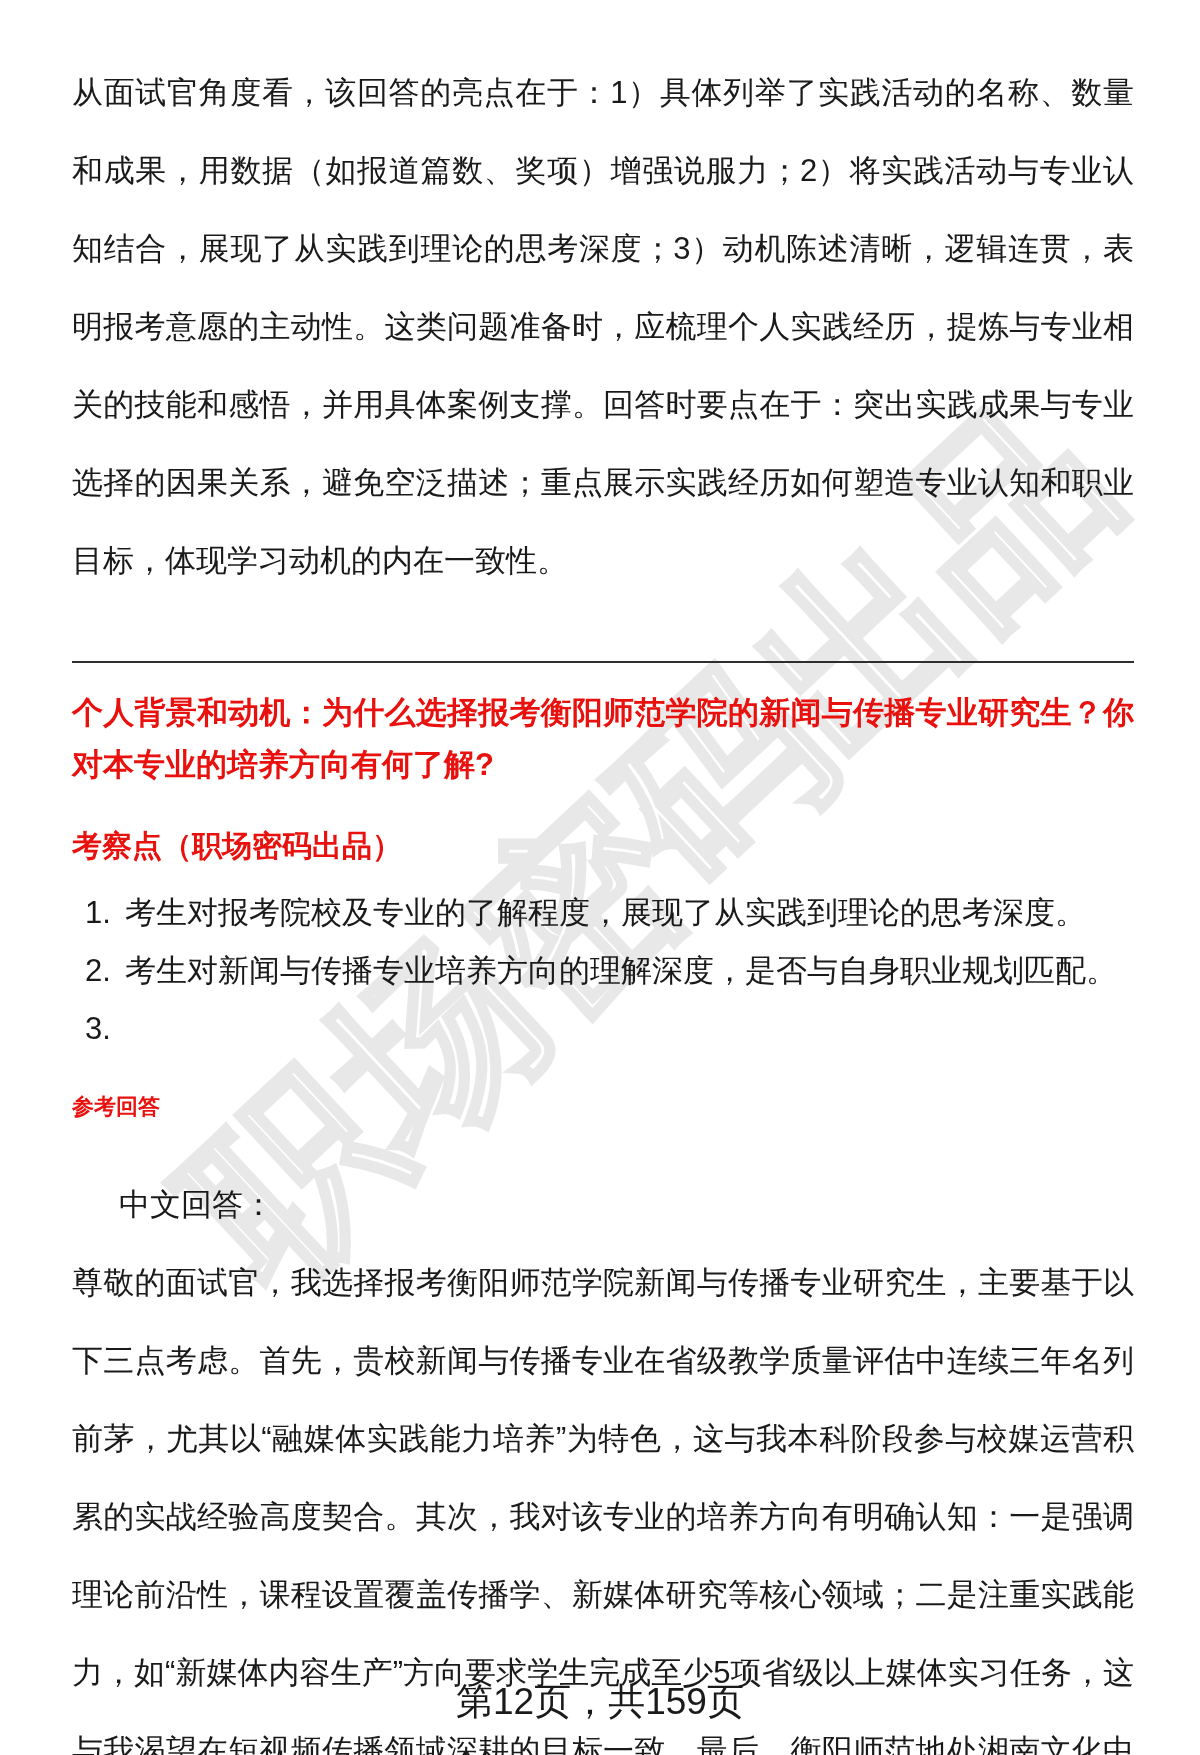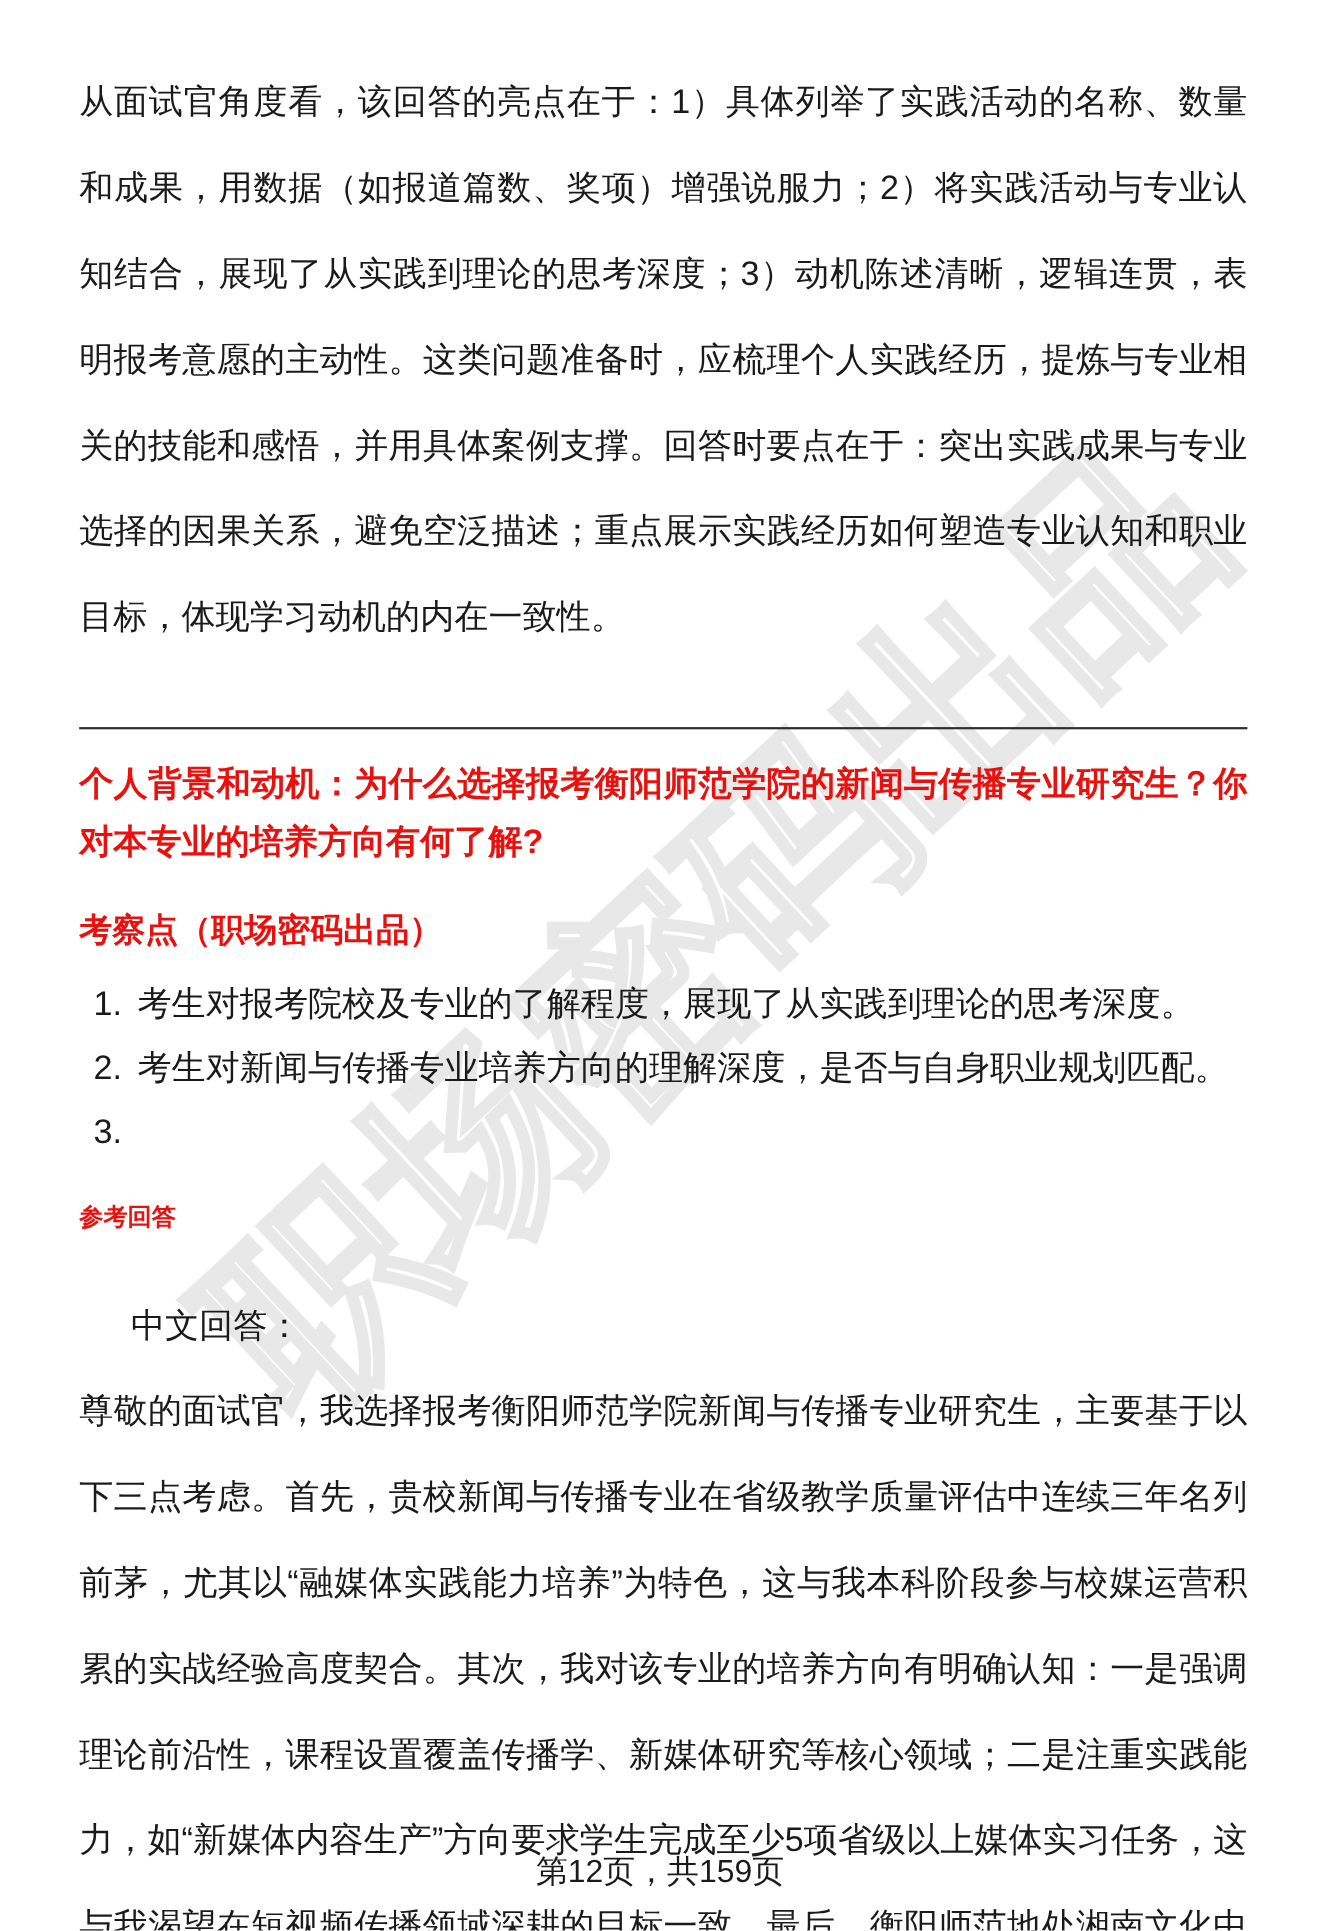--- a/index.html
+++ b/index.html
@@ -88,21 +88,21 @@
     margin-top: 33px;
     margin-left: 47px;
   }
   .answer-para { margin-top: 0; }
   .page-footer {
     position: absolute;
     left: 0;
     top: 1682px;
     width: 1200px;
     text-align: center;
-    font-size: 29px;
+    font-size: 37px;
     line-height: 40px;
     color: #1a1a1a;
   }
 </style>
 </head>
 <body>
 
 <div class="watermark">职场密码出品</div>
 
 <div class="content">

